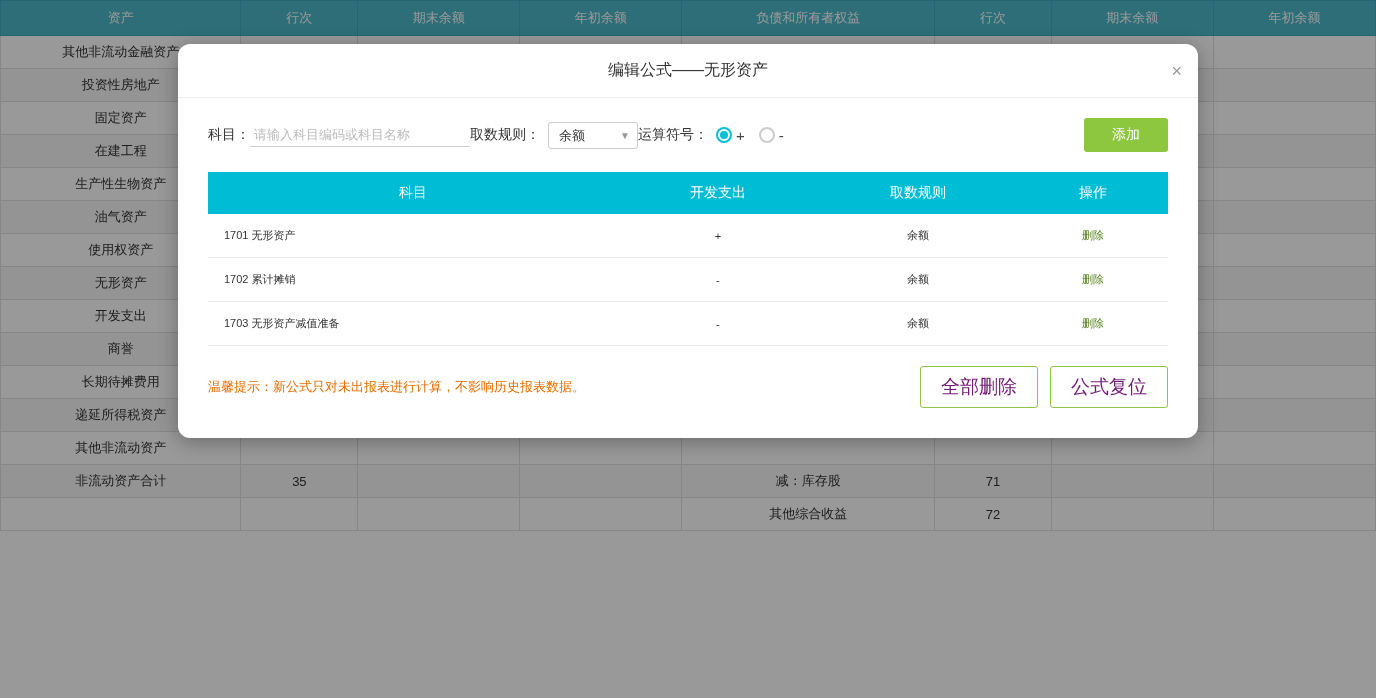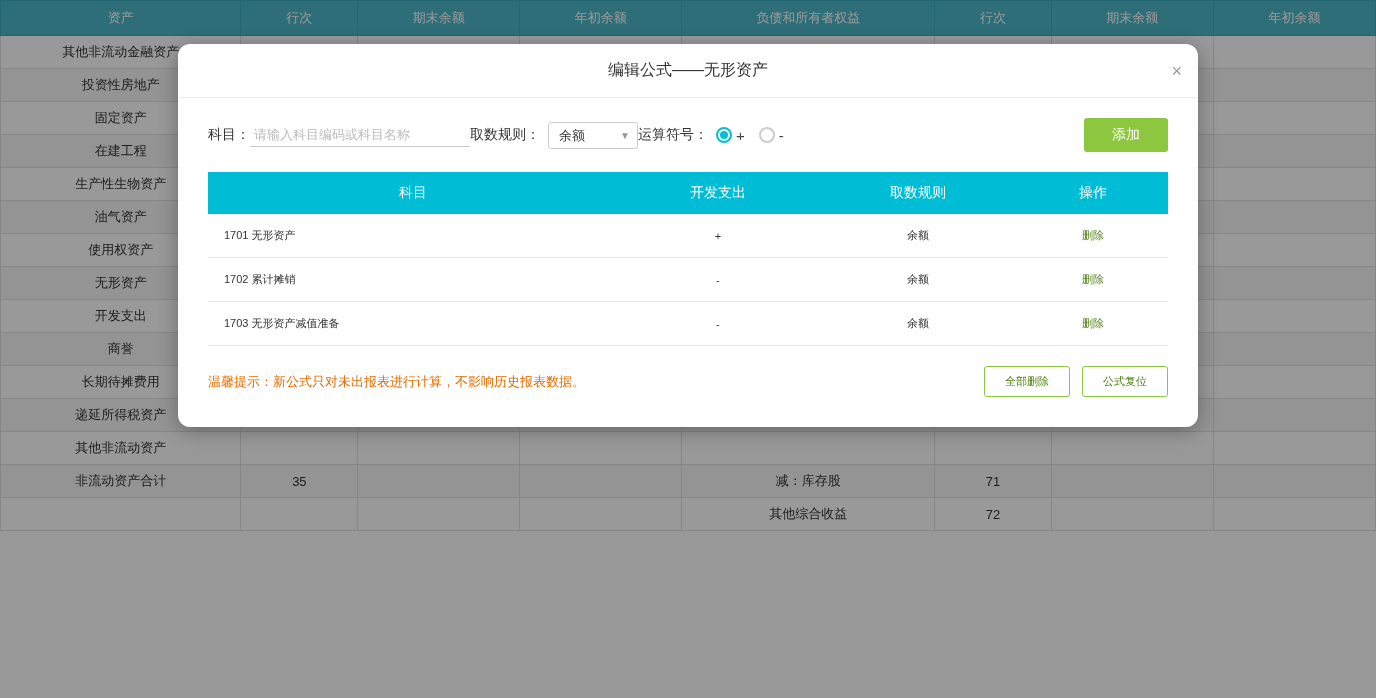--- a/index.html
+++ b/index.html
@@ -271,24 +271,24 @@
     }
 
     .footer-buttons {
       display: flex;
       gap: 12px;
     }
 
     .btn-outline {
       background: #fff;
       border: 1px solid #8dc63f;
-      color: #4d7c0f;
+      color: #701a75;
       border-radius: 3px;
       padding: 7px 20px;
-      font-size: 11px;
+      font-size: 19px;
       cursor: pointer;
     }
   </style>
 </head>
 <body>
 
 <div class="bg-table-wrapper">
   <table class="bg-table">
     <thead>
       <tr>

